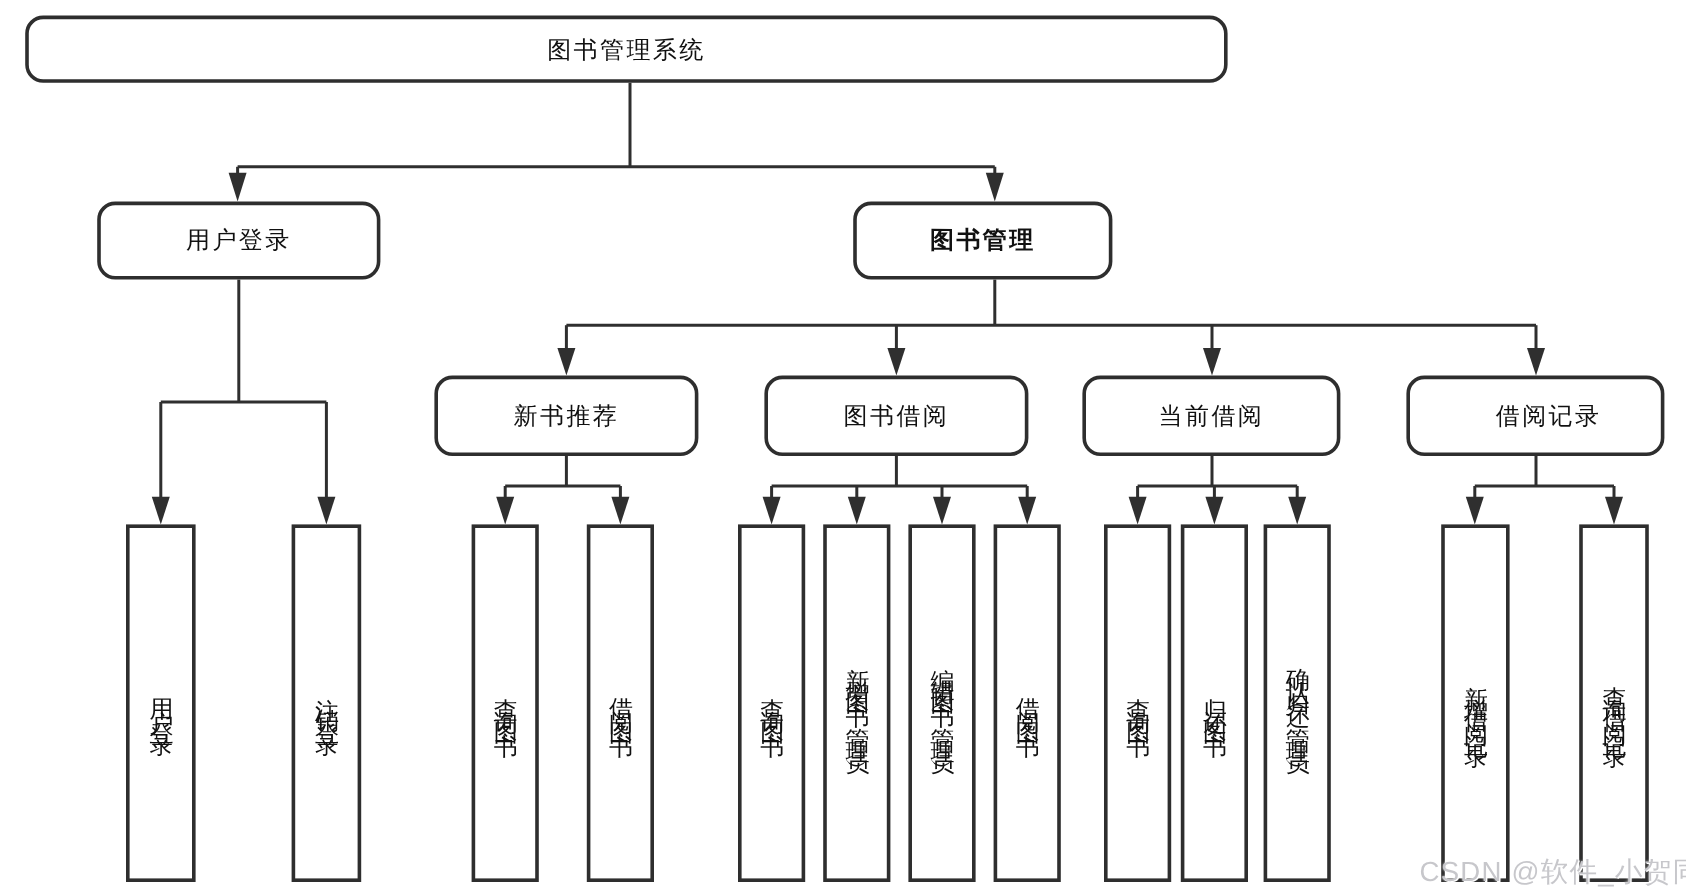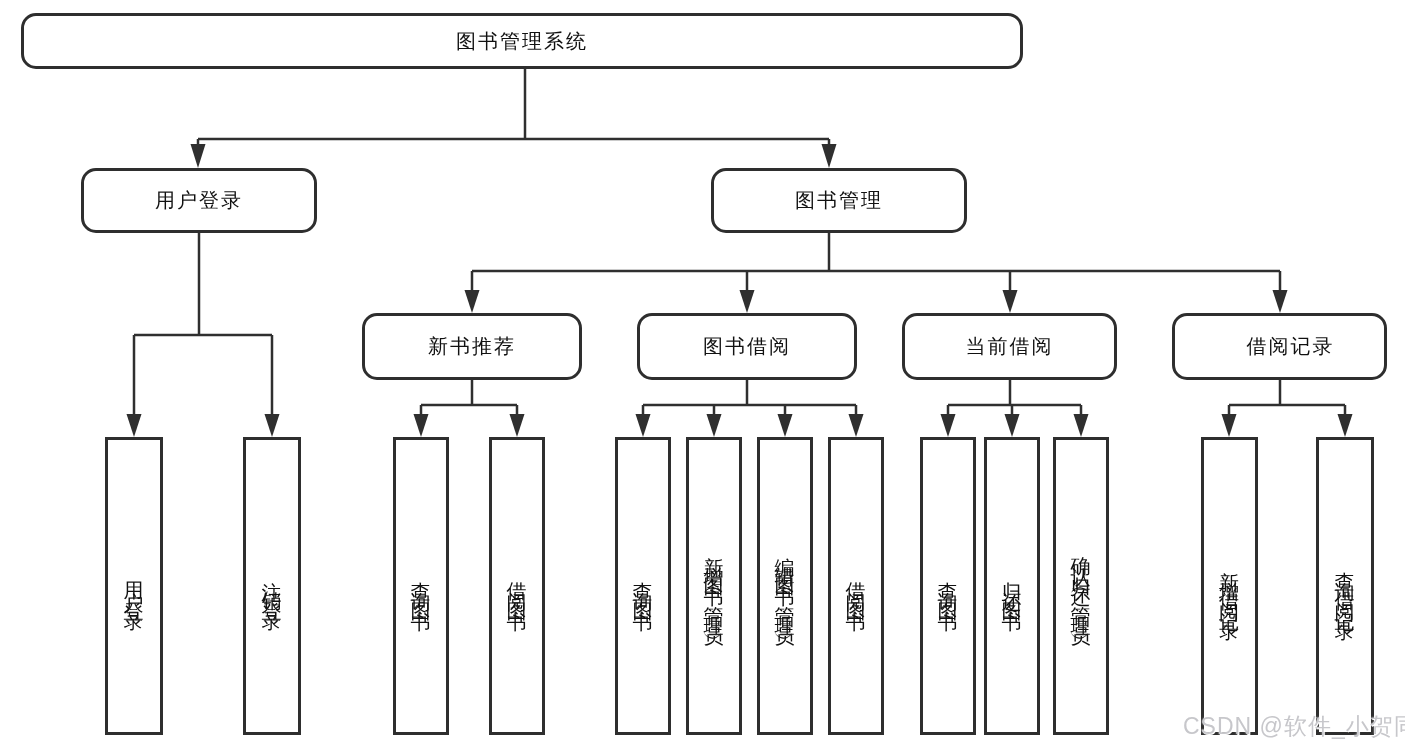--- a/index.html
+++ b/index.html
@@ -26,21 +26,21 @@
     writing-mode:vertical-rl;
     text-orientation:mixed;
     letter-spacing:10px;
     line-height:1;
     white-space:nowrap;
   }
   
   .n-root{left:21px;top:13px;width:1002px;height:56px;}
   
   .n-login{left:81px;top:168px;width:236px;height:65px;}
-  .n-mgmt{left:711px;top:168px;width:256px;height:65px;}
+  .n-mgmt{left:711px;top:168px;width:216px;height:65px;font-weight:bold;}
   
   .n-rec{left:362px;top:313px;width:220px;height:67px;}
   .n-borrow{left:637px;top:313px;width:220px;height:67px;}
   .n-current{left:902px;top:313px;width:215px;height:67px;}
   .n-record{left:1172px;top:313px;width:215px;height:67px;padding-left:22px;}
   
   .leaf{top:437px;height:298px;}
   .n-l1{left:105px;width:58px;}
   .n-l2{left:243px;width:58px;}
   .n-r1{left:393px;width:56px;}

